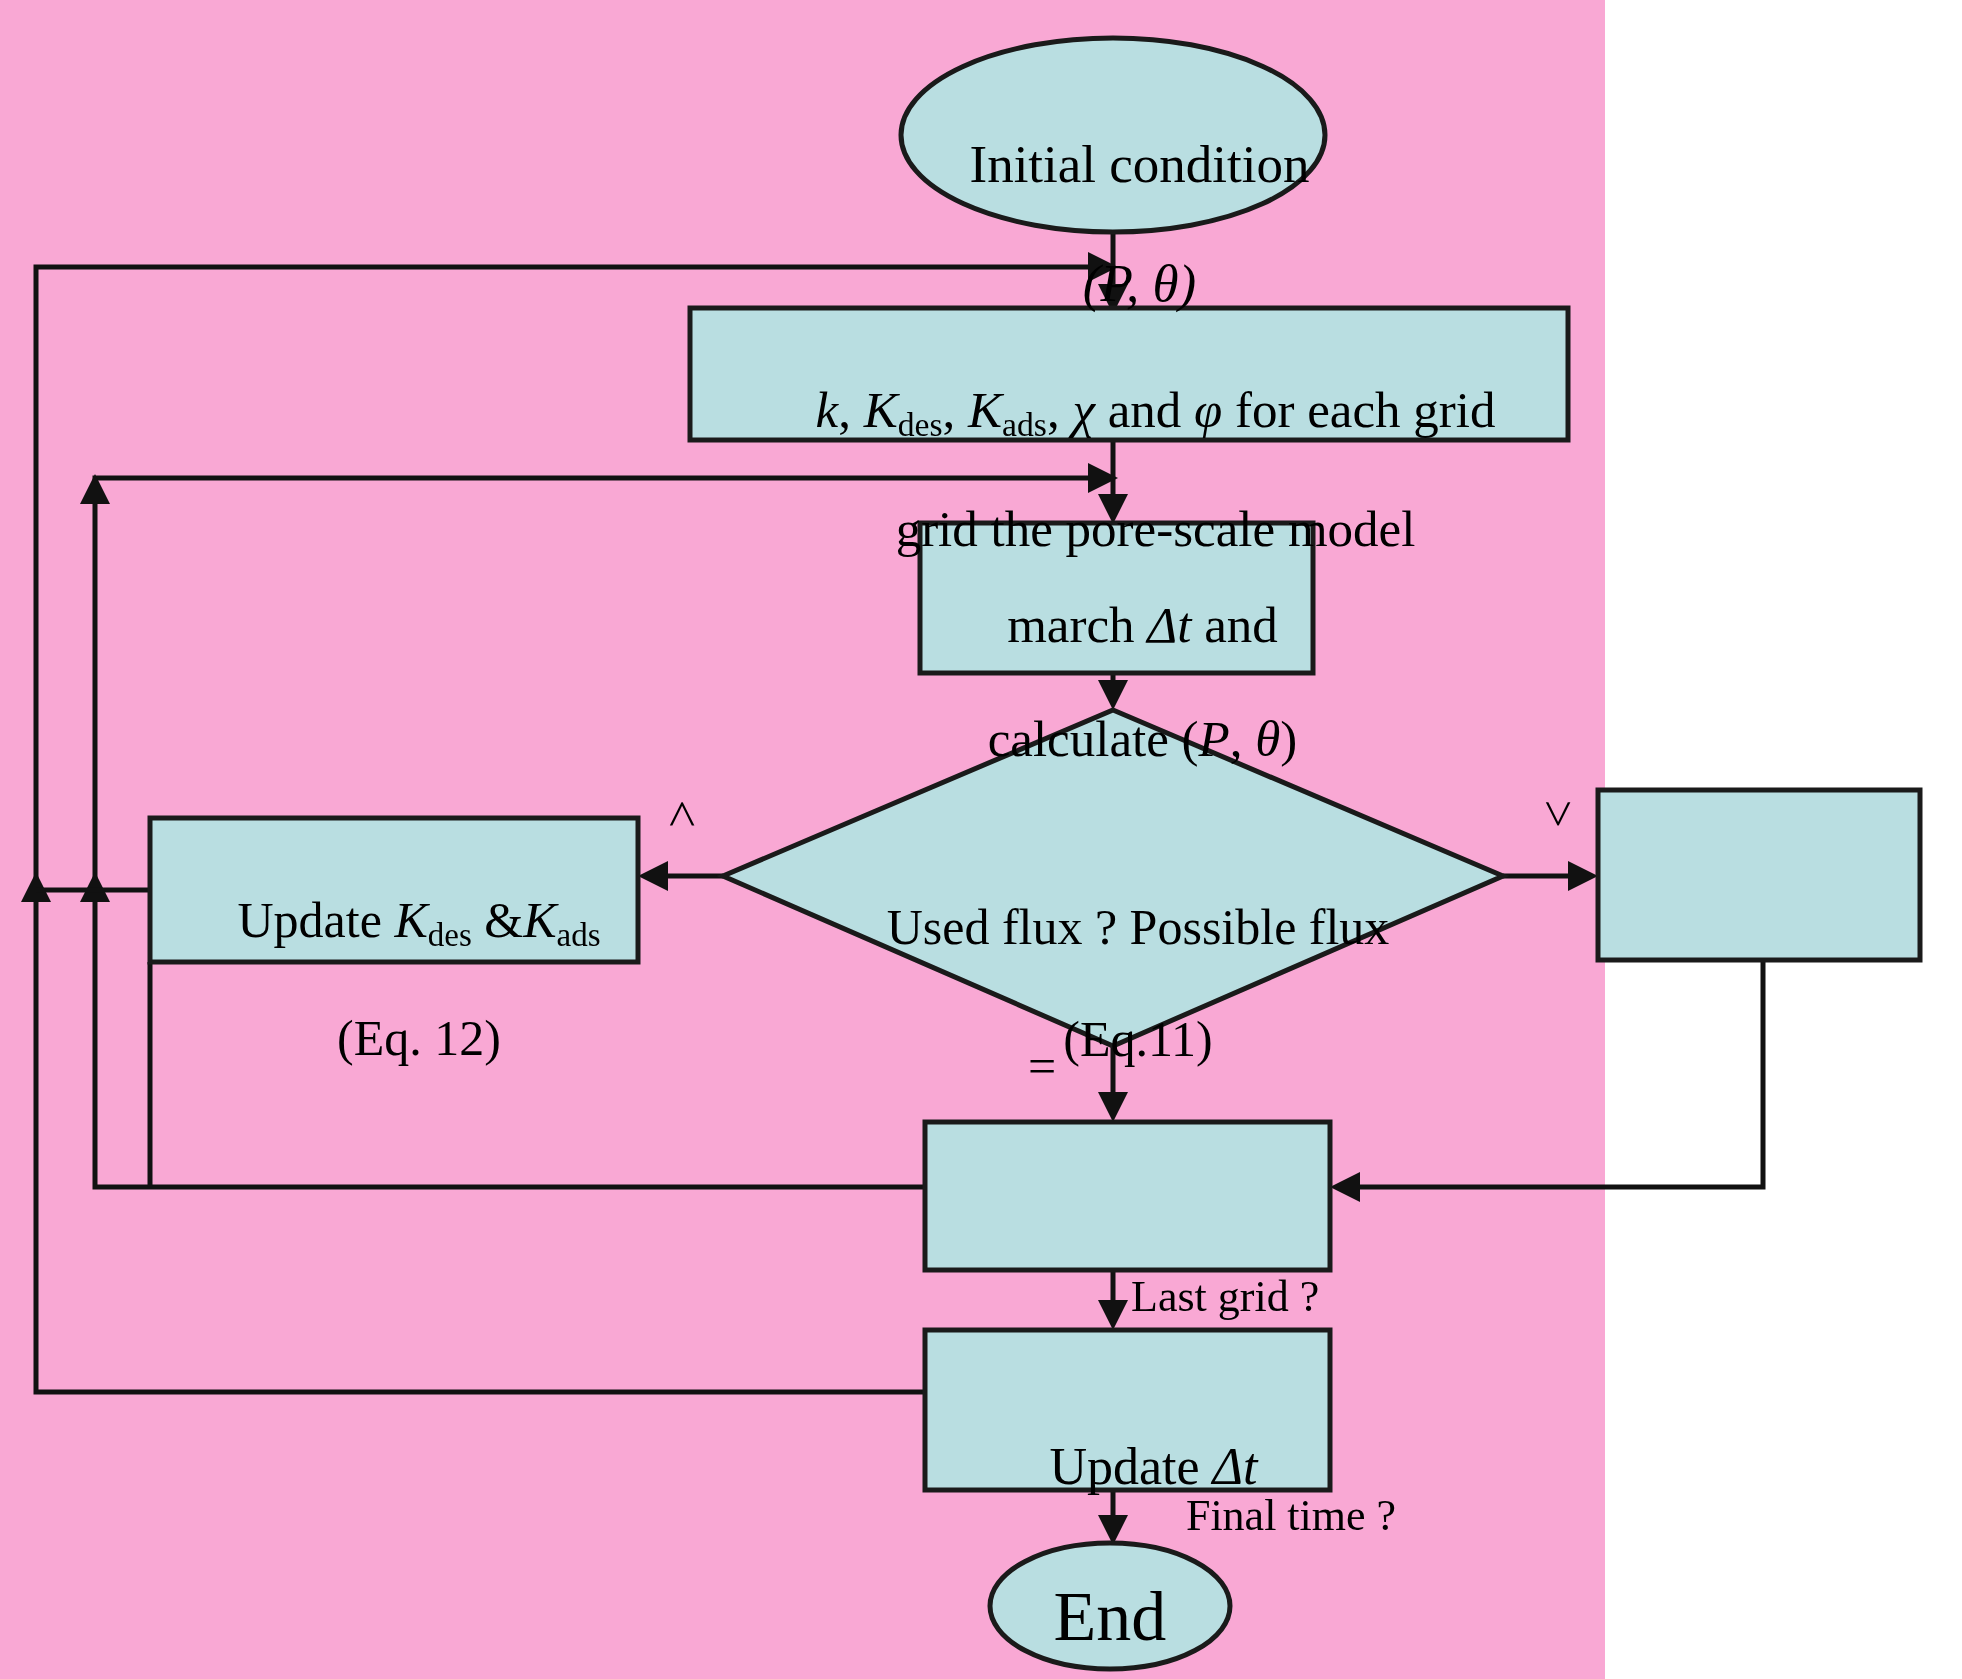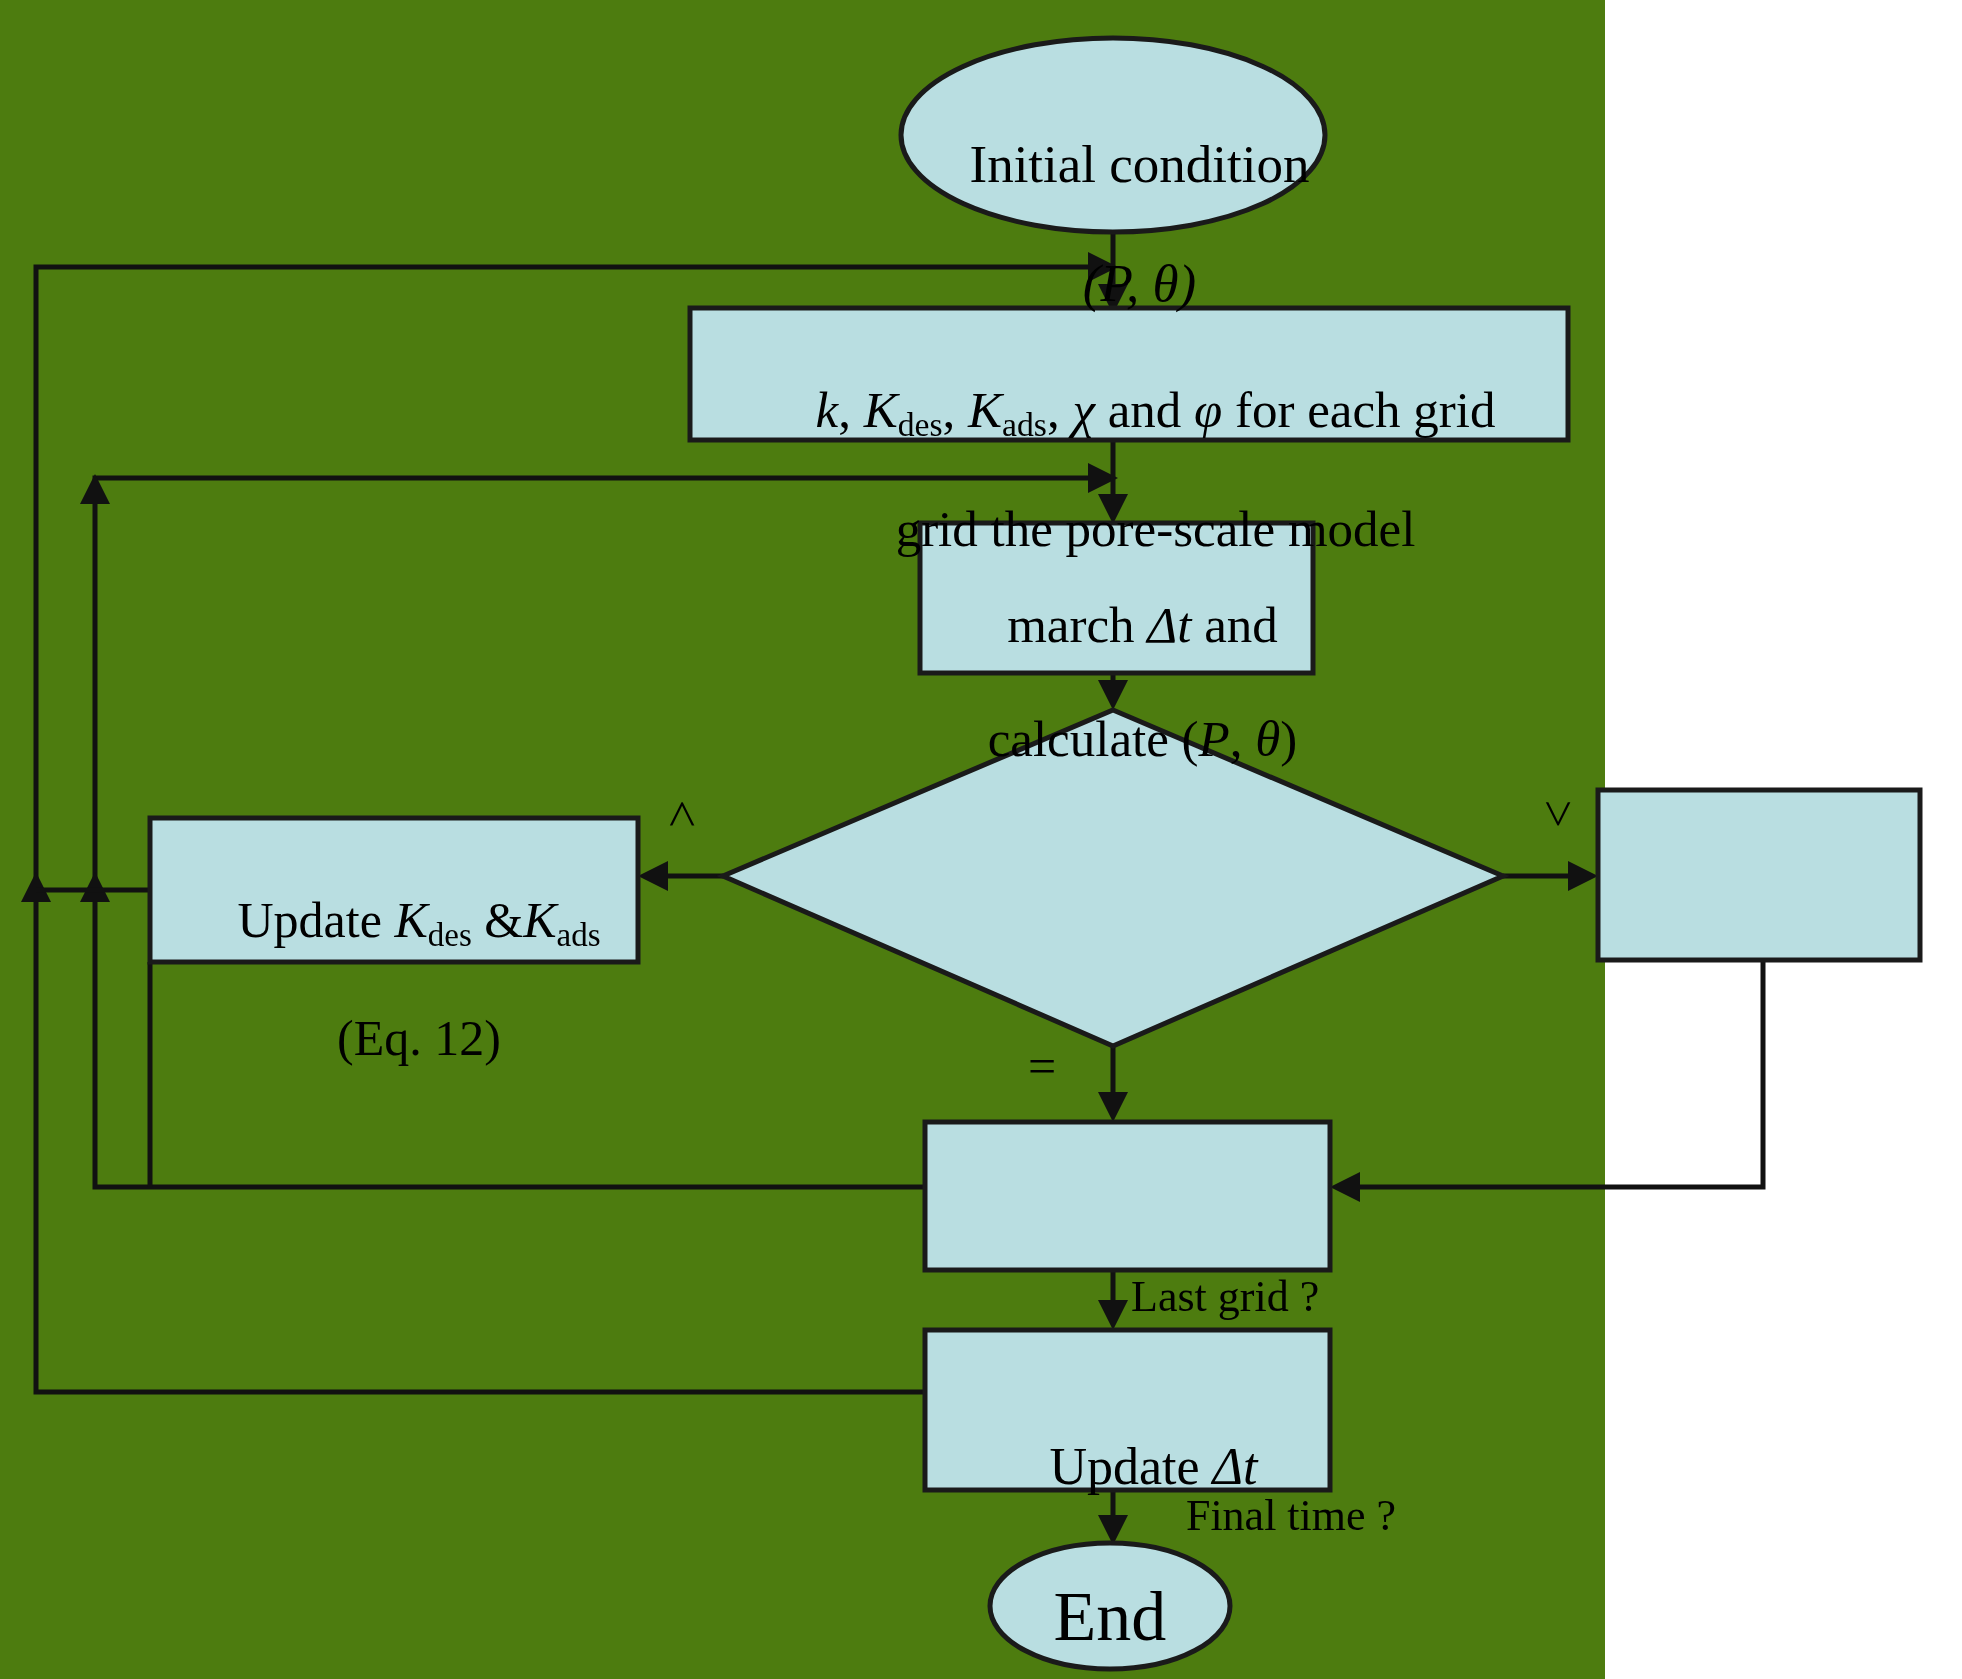--- a/index.html
+++ b/index.html
@@ -1,17 +1,17 @@
 <!DOCTYPE html>
 <html><head>
 <meta charset="utf-8">
 <style>
   html,body{margin:0;padding:0;background:#ffffff;}
   body{width:1962px;height:1679px;overflow:hidden;font-family:"Liberation Serif",serif;}
-  #stage{position:relative;width:1605px;height:1679px;background:#4d7c0f;}
+  #stage{position:relative;width:1605px;height:1679px;background:#f9a8d4;}
   svg{position:absolute;top:0;left:0;width:1962px;height:1679px;}
   .nodefill{fill:#b9dee1;stroke:#1a1a1a;stroke-width:5;}
   .edge{fill:none;stroke:#111111;stroke-width:5;}
   .ah{fill:#111111;stroke:none;}
   .lbl{position:absolute;text-align:center;font-family:"Liberation Serif",serif;color:#000;
        line-height:1.12;white-space:pre;pointer-events:none;}
   .it{font-style:italic;}
   .sub{font-size:0.66em;vertical-align:-0.28em;font-style:normal;}
   .rot{transform:rotate(-90deg);transform-origin:50% 50%;}
 </style>
@@ -123,20 +123,24 @@
   <div class="lbl" style="left:700px; top:325px; width:860px; font-size:51px;">
     <span><i>k</i>, <i>K</i><span class="sub">des</span>, <i>K</i><span class="sub">ads</span>, <i>χ</i> and <i>φ</i> for each grid</span><br>
     <span>grid the pore-scale model</span>
   </div>
 
   <div class="lbl" style="left:928px; top:540px; width:378px; font-size:51px;">
     <span>march <i>Δt</i> and</span><br>
     <span>calculate (<i>P</i>, <i>θ</i>)</span>
   </div>
 
+  <div class="lbl" style="left:763px; top:843px; width:700px; font-size:50px;">
+    <span>Used flux ? Possible flux</span><br>
+    <span>(Eq.11)</span>
+  </div>
 
   <div class="lbl" style="left:158px; top:836px; width:472px; font-size:50px;">
     <span>Update <i>K</i><span class="sub">des</span> &amp;<i>K</i><span class="sub">ads</span></span><br>
     <span>(Eq. 12)</span>
   </div>
 
 
 
   <div class="lbl" style="left:930px; top:1380px; width:395px; font-size:52px;">
     <span>Update <i>Δt</i></span>

